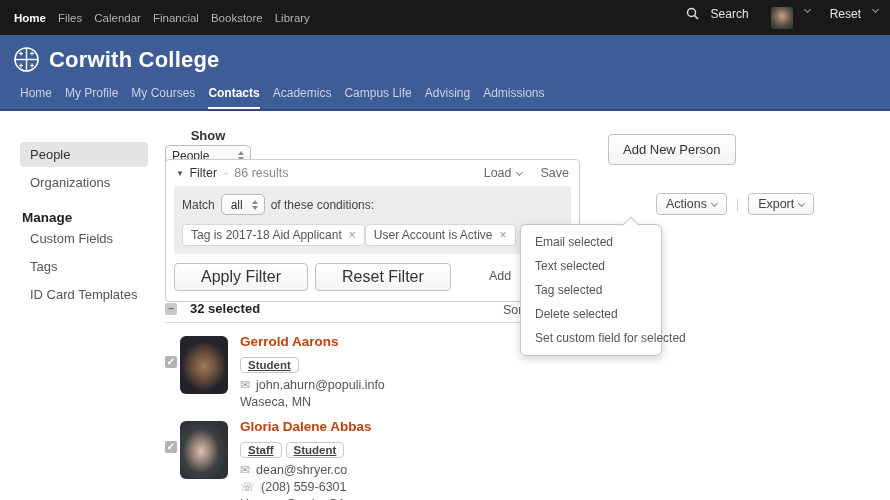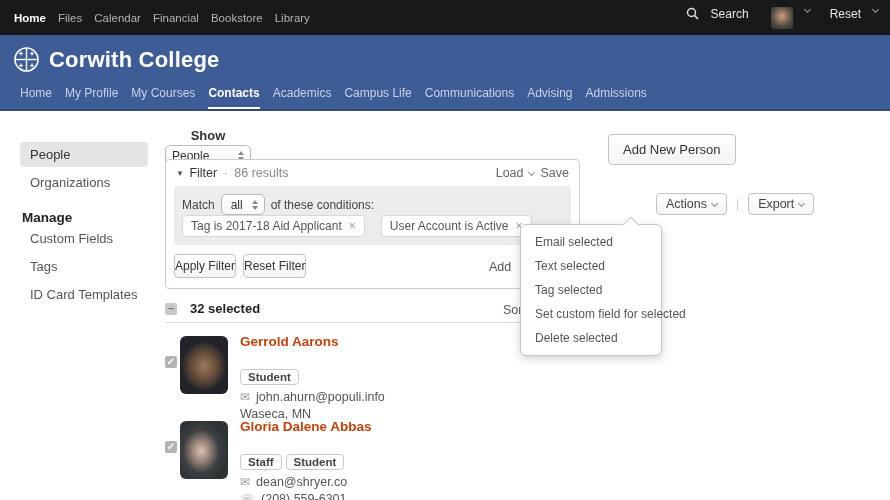--- a/index.html
+++ b/index.html
@@ -32,34 +32,34 @@
   .side-item.active { background:#e4e4e4; color:#333; }
   .manage-h { margin:15px 0 1px 2px; font-weight:bold; color:#222; font-size:13.5px; }
   
   .sel { display:inline-flex; align-items:center; justify-content:space-between;
     border:1px solid #b9b9b9; border-radius:5px; background:linear-gradient(#fff,#f6f6f6);
     height:21px; padding:0 6px; font-size:12px; color:#333; }
   .steppers { display:inline-flex; flex-direction:column; gap:2px; margin-left:6px; }
   .tri-up { width:0; height:0; border-left:3px solid transparent; border-right:3px solid transparent; border-bottom:4px solid #8a8a8a; }
   .tri-down { width:0; height:0; border-left:3px solid transparent; border-right:3px solid transparent; border-top:4px solid #8a8a8a; }
   .btn { display:inline-block; background:linear-gradient(#fff,#f4f4f4); border:1px solid #c2c2c2;
-    border-radius:4px; padding:4px 0; font-size:12px; color:#333; }
+    border-radius:4px; padding:4px 26px; font-size:16px; color:#333; }
   
   .show-row { position:absolute; left:165px; top:128px; display:flex; align-items:center; gap:2px;flex-direction:column; }
   .show-label { font-size:13px; font-weight:bold; color:#333; }
   
   .filterbox { position:absolute; left:165px; top:159px; width:415px; border:1px solid #ccc;
     border-radius:4px; background:#fff; }
   .filter-head { display:flex; justify-content:space-between; align-items:center; padding:6px 10px; font-size:12.5px; }
   .filter-title { color:#333; } .filter-dot { color:#999; margin:0 3px; } .filter-results { color:#888; }
   .f-caret { font-size:8px; color:#555; margin-right:2px; vertical-align:1px; }
-  .loadsave { display:flex; gap:7px; color:#666; align-items:center; }
+  .loadsave { display:flex; gap:19px; color:#666; align-items:center; }
   .filter-panel { margin:0 8px; background:#ececec; border-radius:4px; padding:8px; font-size:12px; color:#444; }
   .match-row { display:flex; align-items:center; gap:6px; }
-  .chips-row { display:flex; gap:16px; }
+  .chips-row { display:flex; gap:0; margin-top:9px; }
   .chip { background:#fff; border:1px solid #d8d8d8; border-radius:4px; padding:3px 8px;
     font-size:12px; color:#555; display:inline-flex; align-items:center; gap:7px; }
   .chip-x { color:#9a9a9a; }
   .filter-foot { position:relative; display:flex; gap:7px; padding:9px 8px 10px 8px; }
   .add-link { position:absolute; left:323px; top:15px; color:#555; font-size:12.5px; white-space:nowrap; }
   
   .sel-row { position:absolute; left:165px; top:301px; width:415px; display:flex; align-items:center; gap:13px; }
   .cb { width:12px; height:12px; border-radius:2px; font-size:10px; line-height:12px; text-align:center; font-weight:bold; }
   .cb.ind { background:#c9c9c9; color:#6e6e6e; }
   .cb.checked { background:#b3b3b3; color:#fff; }
@@ -68,21 +68,21 @@
   .rule { position:absolute; left:165px; top:322px; width:415px; border-top:1px solid #ddd; }
   .person { position:absolute; left:165px; width:415px; }
   .p-check { position:absolute; left:0; top:22px; }
   .avatar { position:absolute; left:15px; top:2px; width:48px; height:58px; border-radius:6px; }
   .avatar.male { background:#23242a;
     background:radial-gradient(ellipse 60% 55% at 50% 52%, #9a7a5f 0%, #6e523c 38%, #23242a 78%); }
   .avatar.female { background:#33383a;
     background:radial-gradient(ellipse 55% 55% at 44% 52%, #d9c3b4 0%, #9a867a 32%, #3c4042 68%, #2e3335 100%); }
   .p-info { position:absolute; left:75px; top:0; }
   .p-name { font-size:13.5px; font-weight:bold; color:#c2410c; }
-  .p-tags { margin-top:20px; display:flex; gap:4px; }
+  .p-tags { margin-top:8px; display:flex; gap:4px;text-decoration:underline; }
   .ptag { border:1px solid #c9c9c9; border-radius:4px; padding:1px 7px; font-size:11.5px; color:#444; font-weight:600; background:#fff; }
   .p-line { margin-top:5px; font-size:12.5px; color:#555; display:flex; align-items:center; gap:6px; }
   .p-ico { color:#999; font-size:12px; }
   
   .add-person { position:absolute; left:608px; top:134px; padding:7px 14px; font-size:13px; }
   .actions-row { position:absolute; left:612px; top:193px; display:flex; align-items:center; gap:9px;padding-left:44px; }
   .sm-btn { padding:3px 9px; font-size:12.5px; color:#444; }
   .sep { color:#ccc; font-size:12px; }
   .bchev { display:inline-block; width:5px; height:5px; border-right:1.5px solid #8a8a8a;
     border-bottom:1.5px solid #8a8a8a; transform:rotate(45deg); vertical-align:2px; margin-left:5px; }
@@ -136,21 +136,20 @@
       </span>
       <span class="brand-name">Corwith College</span>
     </div>
     <div class="mainnav">
       <span class="nav-item">Home</span>
       <span class="nav-item">My Profile</span>
       <span class="nav-item">My Courses</span>
       <span class="nav-item active">Contacts</span>
       <span class="nav-item">Academics</span>
       <span class="nav-item">Campus Life</span>
-      <span class="nav-item">Communications</span>
       <span class="nav-item">Advising</span>
       <span class="nav-item">Admissions</span>
     </div>
   </div>
 
   <div class="sidebar">
     <div class="side-item active">People</div>
     <div class="side-item">Organizations</div>
     <div class="manage-h">Manage</div>
     <div class="side-item">Custom Fields</div>
@@ -264,17 +263,17 @@
   <div class="actions-row">
     <span class="btn sm-btn"><span>Actions</span><span class="bchev"></span></span>
     <span class="sep">|</span>
     <span class="btn sm-btn"><span>Export</span><span class="bchev"></span></span>
   </div>
 
   <div class="menu">
     <div class="menu-item">Email selected</div>
     <div class="menu-item">Text selected</div>
     <div class="menu-item">Tag selected</div>
+    <div class="menu-item">Delete selected</div>
     <div class="menu-item">Set custom field for selected</div>
-    <div class="menu-item">Delete selected</div>
   </div>
 
 </div>
 
 </body></html>

